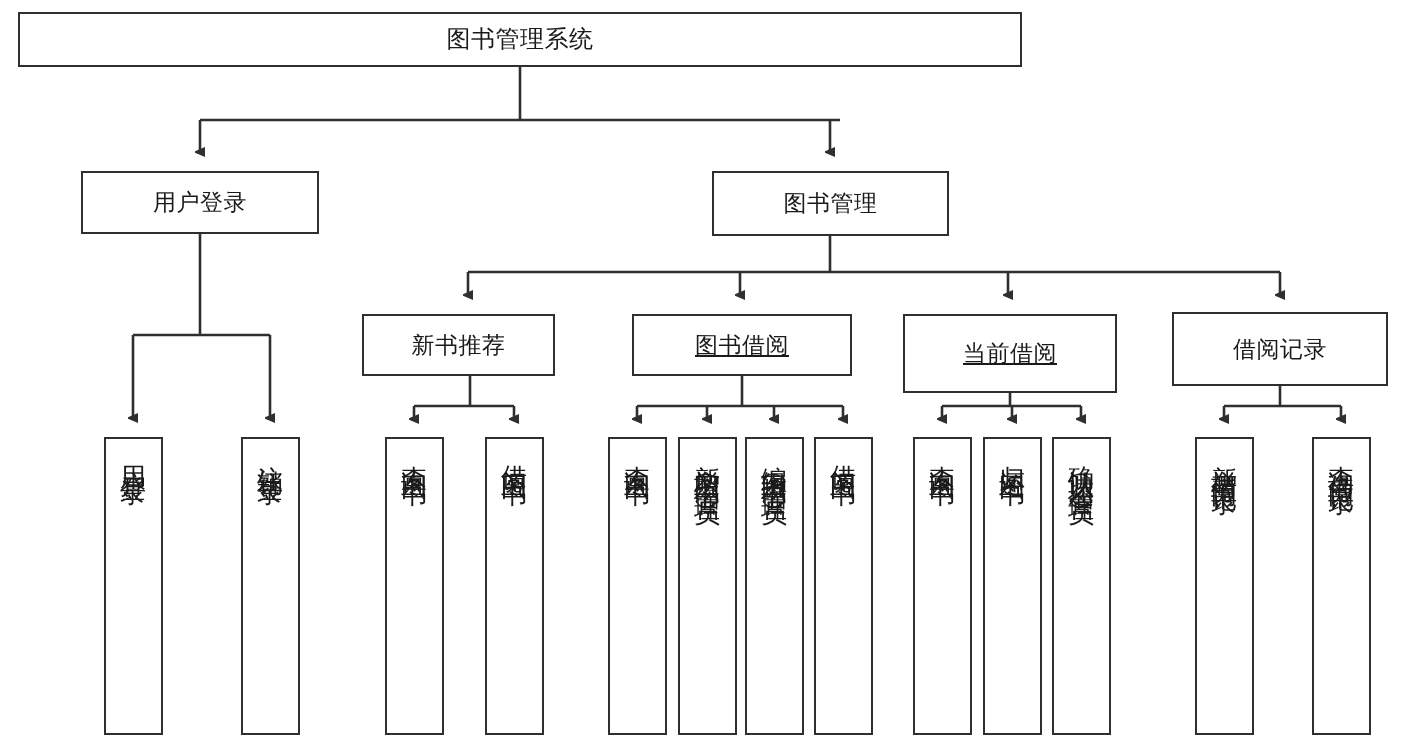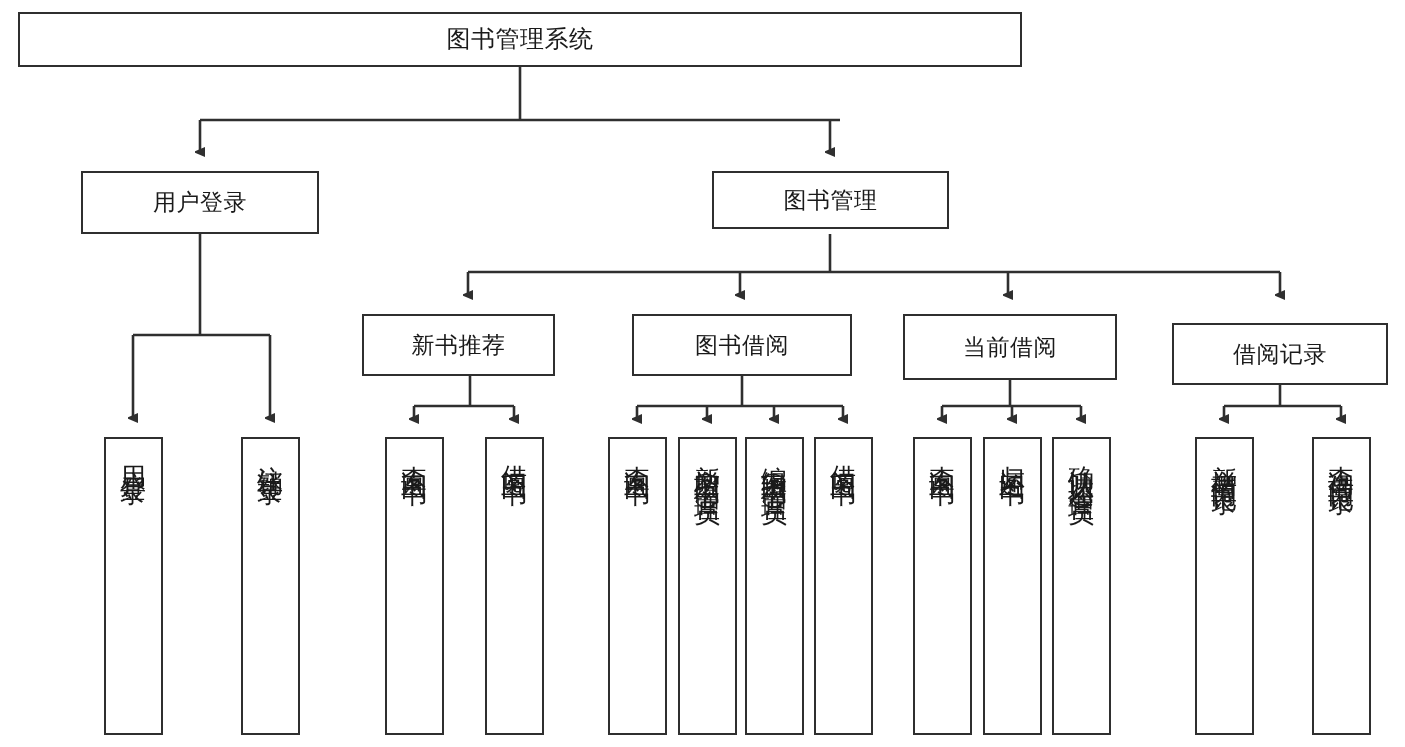--- a/index.html
+++ b/index.html
@@ -137,34 +137,34 @@
     </g>
   </svg>
 
   <div class="node-box node-h node-root" style="left: 18px; top: 12px; width: 1004px; height: 55px;">
     <span class="node-label">图书管理系统</span>
   </div>
 
   <div class="node-box node-h" style="left: 81px; top: 171px; width: 238px; height: 63px;">
     <span class="node-label">用户登录</span>
   </div>
-  <div class="node-box node-h" style="left: 712px; top: 171px; width: 237px; height: 58px;">
+  <div class="node-box node-h" style="left: 712px; top: 171px; width: 237px; height: 65px;">
     <span class="node-label">图书管理</span>
   </div>
 
   <div class="node-box node-h" style="left: 362px; top: 314px; width: 193px; height: 62px;">
     <span class="node-label">新书推荐</span>
   </div>
-  <div class="node-box node-h" style="left: 632px; top: 314px; width: 220px; height: 62px;">
+  <div class="node-box node-h" style="left: 632px; top: 314px; width: 220px; height: 62px; text-decoration: underline;">
     <span class="node-label">图书借阅</span>
   </div>
-  <div class="node-box node-h" style="left: 903px; top: 314px; width: 214px; height: 66px;">
+  <div class="node-box node-h" style="left: 903px; top: 314px; width: 214px; height: 79px; text-decoration: underline;">
     <span class="node-label">当前借阅</span>
   </div>
-  <div class="node-box node-h" style="left: 1172px; top: 323px; width: 216px; height: 62px;">
+  <div class="node-box node-h" style="left: 1172px; top: 312px; width: 216px; height: 74px;">
     <span class="node-label">借阅记录</span>
   </div>
 
   <div class="node-box node-v" style="left: 104px; top: 437px; width: 59px; height: 298px;">
     <span class="node-label">用户登录</span>
   </div>
   <div class="node-box node-v" style="left: 241px; top: 437px; width: 59px; height: 298px;">
     <span class="node-label">注销登录</span>
   </div>
   <div class="node-box node-v" style="left: 385px; top: 437px; width: 59px; height: 298px;">

